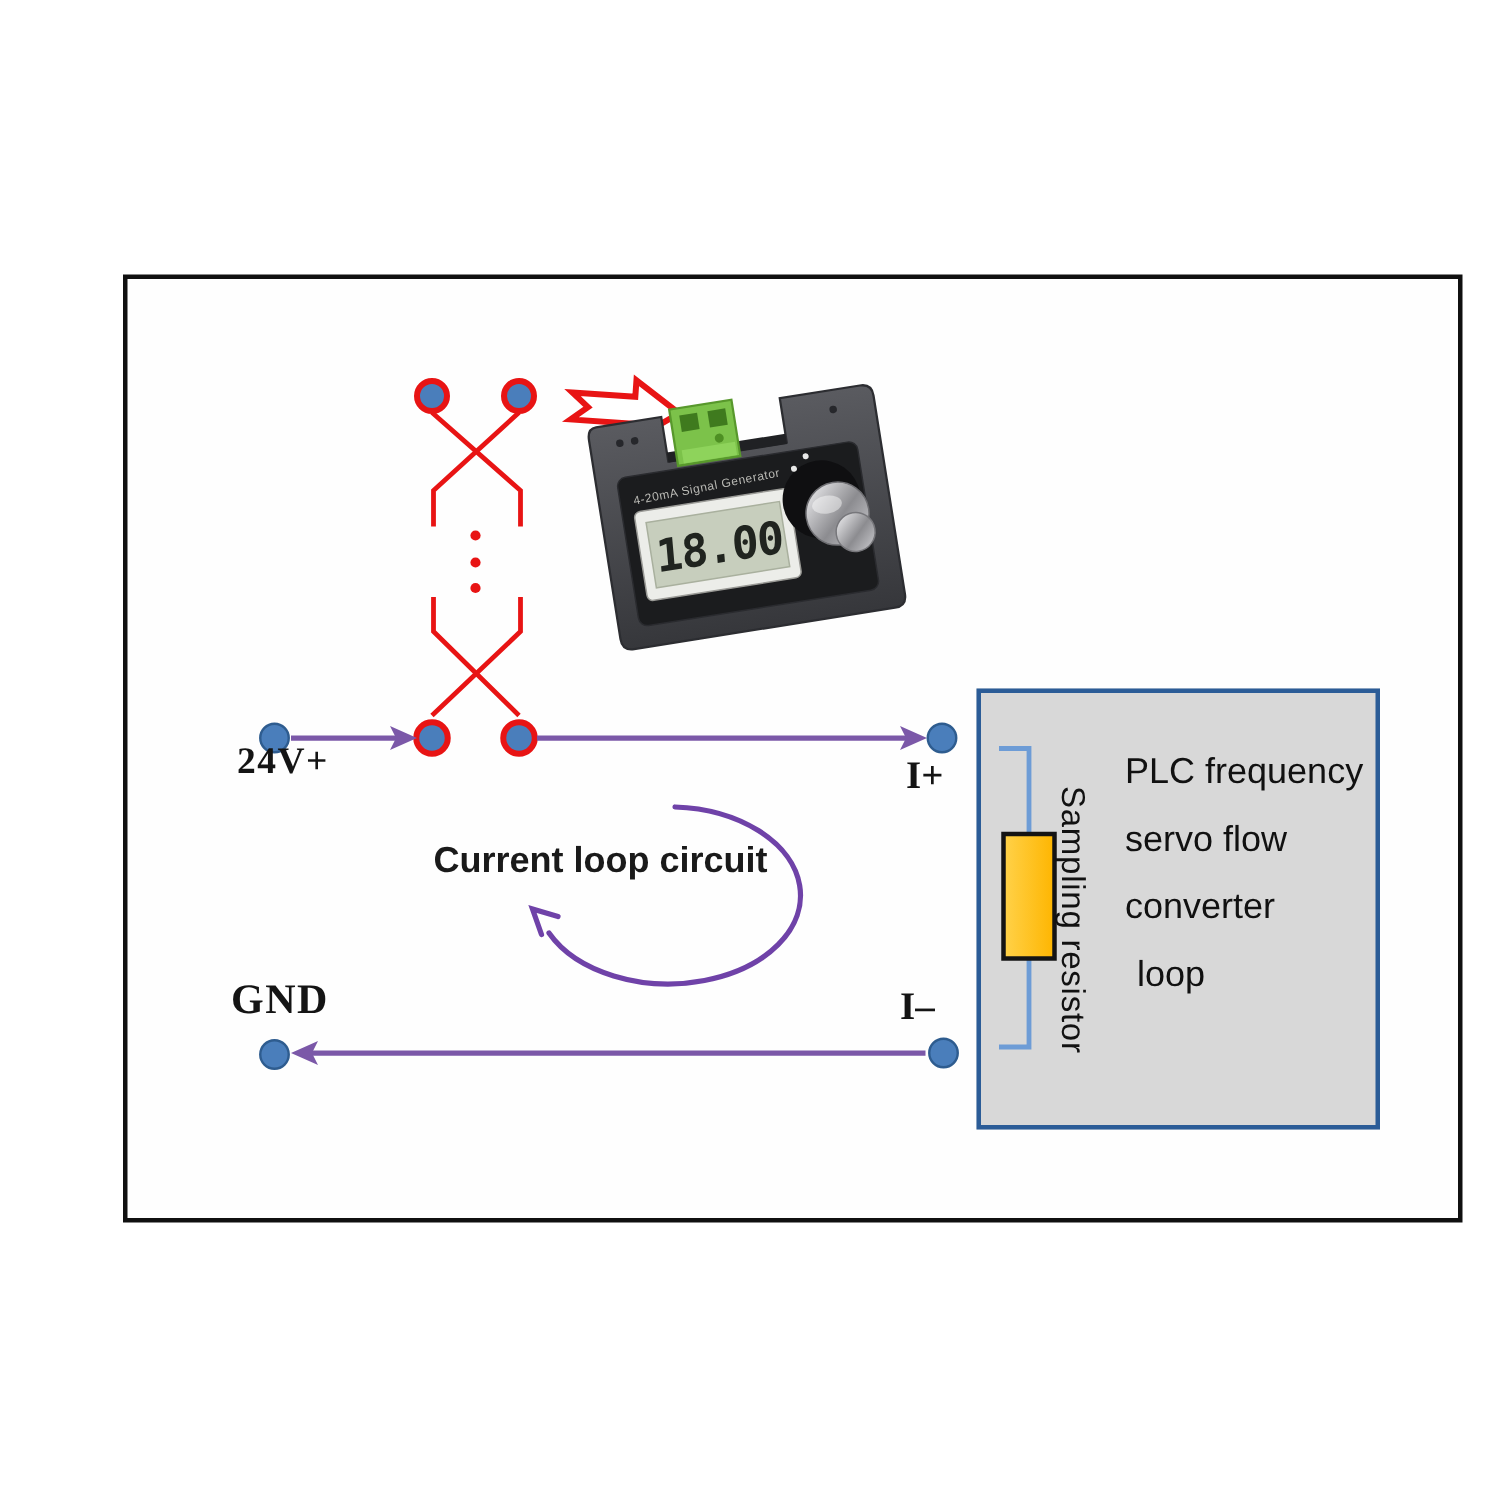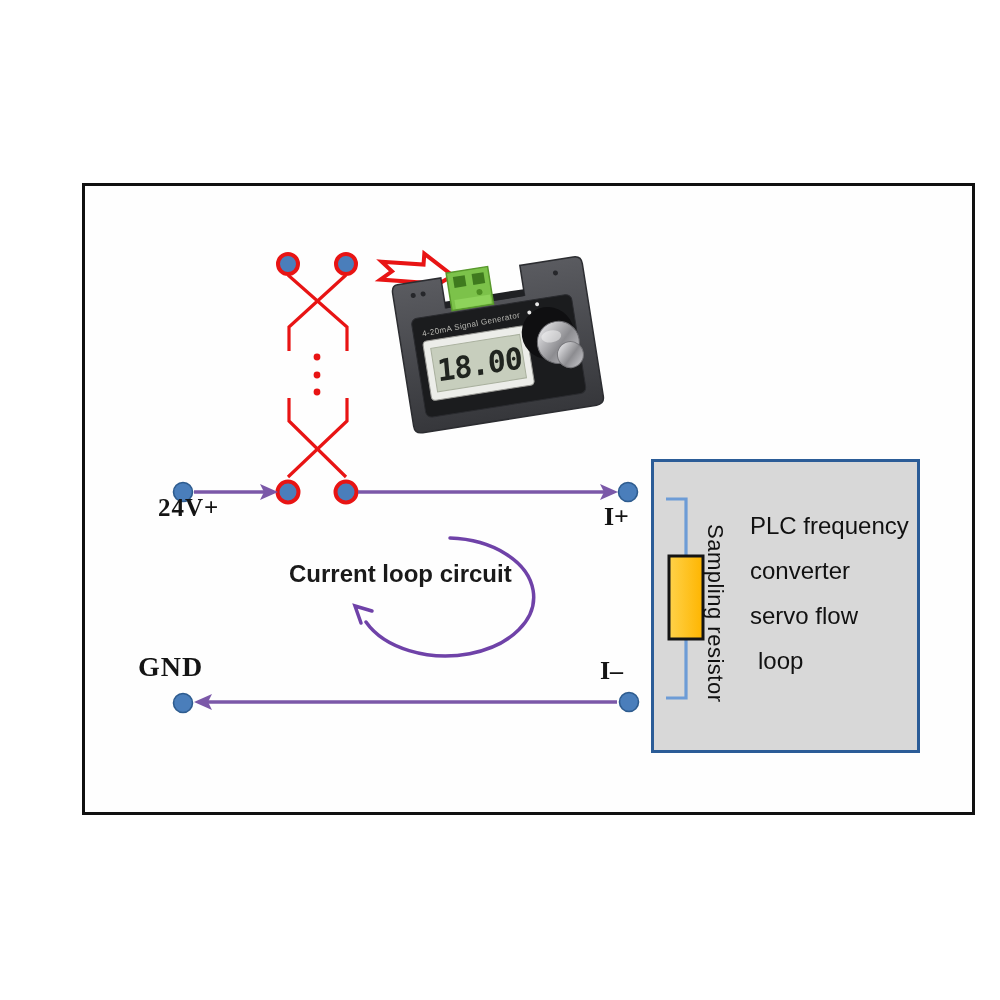--- a/index.html
+++ b/index.html
@@ -4,25 +4,25 @@
 <style>
   html,body{margin:0;padding:0;background:#ffffff;}
   .canvas{position:relative;width:1000px;height:1000px;background:#ffffff;overflow:hidden;
           font-family:"Liberation Sans", sans-serif;}
   .frame{position:absolute;left:82px;top:183px;width:893px;height:632px;
          border:3px solid #101010;background:#fefefe;box-sizing:border-box;}
   svg.layer{position:absolute;left:0;top:0;width:1000px;height:1000px;}
   .lbl{position:absolute;color:#141414;white-space:nowrap;}
   .serif{font-family:"Liberation Serif", serif;font-weight:bold;}
   .v24{left:158px;top:494px;font-size:25px;letter-spacing:1px;}
-  .gnd{left:138px;top:651px;font-size:28px;letter-spacing:1px;}
+  .gnd{left:154px;top:651px;font-size:28px;letter-spacing:1px;}
   .iplus{left:604px;top:502px;font-size:26px;}
   .iminus{left:600px;top:656px;font-size:26px;}
   .loop{left:289px;top:560px;font-size:24px;color:#1a1a1a;font-weight:bold;}
-  .plc{position:absolute;left:750px;top:503px;width:180px;font-size:24px;line-height:45px;color:#111;}
+  .plc{position:absolute;left:750px;top:492px;width:180px;font-size:24px;line-height:45px;color:#111;}
   .plc span{display:block;}
   .plc span:nth-child(4){padding-left:8px;}
   .sampling{position:absolute;left:702px;top:524px;height:190px;font-size:22px;color:#111;
             writing-mode:vertical-rl;letter-spacing:0.5px;}
   .loadbox{position:absolute;left:651px;top:459px;width:269px;height:294px;
            background:#d8d8d8;border:3px solid #2b5c97;box-sizing:border-box;}
 </style>
 </head>
 <body>
 
@@ -134,20 +134,20 @@
   </svg>
 
   <div class="lbl serif v24">24V+</div>
   <div class="lbl serif gnd">GND</div>
   <div class="lbl serif iplus">I+</div>
   <div class="lbl serif iminus">I–</div>
   <div class="lbl loop">Current loop circuit</div>
 
   <div class="plc">
     <span>PLC frequency</span>
+    <span>servo flow</span>
     <span>converter</span>
-    <span>servo flow</span>
     <span>loop</span>
   </div>
 
   <div class="sampling">Sampling resistor</div>
 
 </div>
 
 </body></html>

